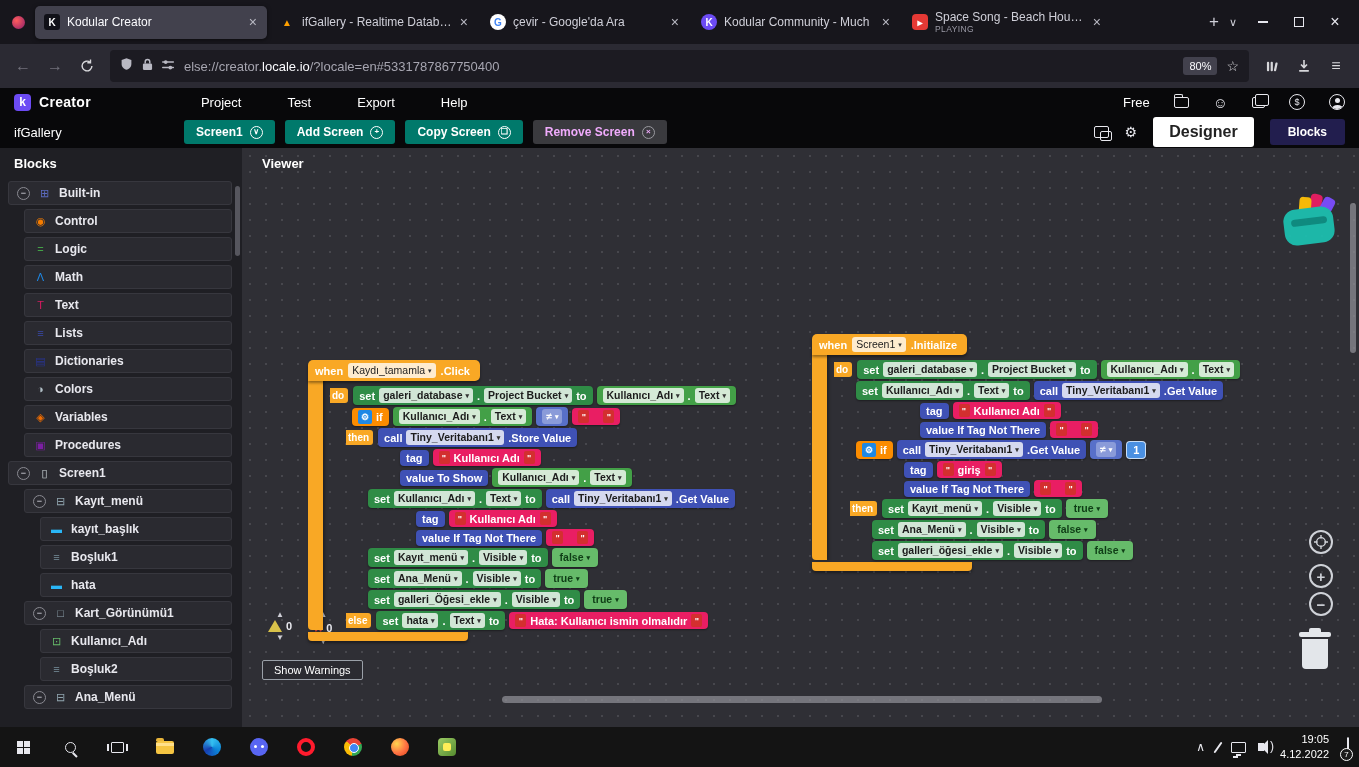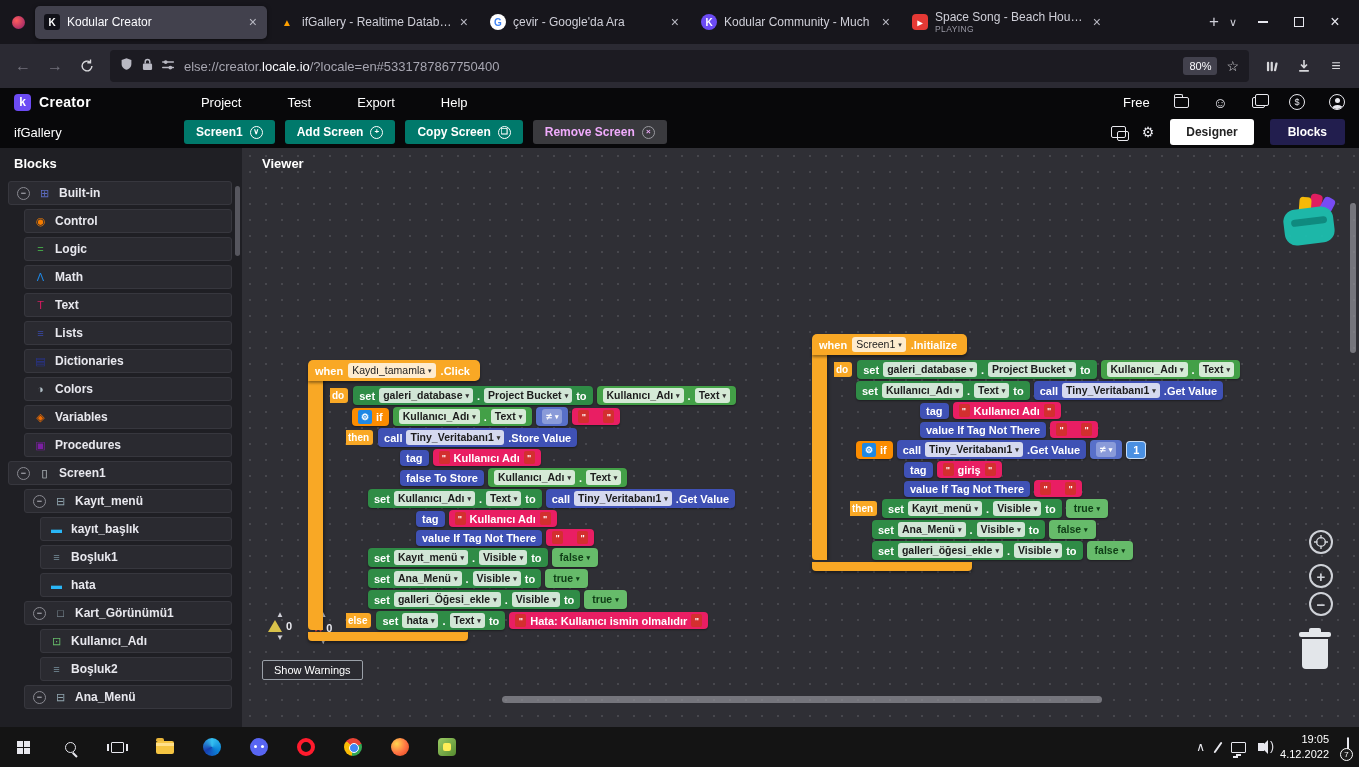--- a/index.html
+++ b/index.html
@@ -57,21 +57,21 @@
 .ktoolbar{position:absolute;top:116px;left:0;right:0;height:32px;background:#08080a;display:flex;align-items:center;padding:0 14px;gap:10px}
 .project-name{color:#fff;font-size:13px;width:160px}
 .scr-btn{background:#00796B;color:#fff;font-size:12px;font-weight:bold;padding:5px 12px;border-radius:3px;display:flex;gap:7px;align-items:center}
 .scr-btn .mini{width:13px;height:13px;border:1.3px solid #fff;border-radius:50%;display:flex;align-items:center;justify-content:center;font-size:8px;line-height:1}
 .scr-btn.disabled{background:#3a3a3e;color:#f0abfc}
 .scr-btn.disabled .mini{border-color:#9a9aa0}
 .ktool-right{margin-left:auto;display:flex;align-items:center;gap:16px}
 .i-layers{width:15px;height:12px;border:1.3px solid #e8e8ee;border-radius:2px;position:relative}
 .i-layers::before{content:"";position:absolute;right:-4px;bottom:-4px;width:10px;height:8px;border:1.3px solid #e8e8ee;border-radius:2px}
 .i-gear{font-size:14px;color:#e8e8ee;line-height:1}
-.btn-designer{background:#fff;color:#222;font-size:12px;font-weight:bold;padding:6px 16px;border-radius:3px}
+.btn-designer{background:#fff;color:#222;font-size:16px;font-weight:bold;padding:6px 16px;border-radius:3px}
 .btn-blocks{background:#221e4e;color:#fff;font-size:12px;font-weight:bold;padding:6px 18px;border-radius:3px}
 
 
 .sidebar{position:absolute;top:148px;left:0;width:242px;bottom:40px;background:#1f1f24;overflow:hidden}
 .sb-header{color:#fff;font-weight:bold;font-size:13px;padding:8px 14px 6px}
 .tree-row{display:flex;align-items:center;gap:7px;height:24px;margin:4px 10px 4px 8px;background:#2a2a30;border:1px solid #37373e;border-radius:3px;color:#e8e8ee;font-size:12px;font-weight:bold;padding:0 8px;white-space:nowrap;overflow:hidden}
 .tr-collapse{width:13px;height:13px;border:1.2px solid #8a8a92;border-radius:50%;color:#b5b5bd;font-size:9px;display:flex;align-items:center;justify-content:center;flex:none;line-height:1}
 .tr-icon{width:15px;text-align:center;font-size:11px;flex:none;font-weight:normal}
 .sb-scroll{position:absolute;right:2px;top:38px;width:5px;height:70px;background:#56565e;border-radius:3px}
 
@@ -485,21 +485,21 @@
               <span class="b-lbl">tag</span>
             </span>
             <span class="pill p-text" style="background: rgb(233, 30, 99);">
               <span class="b-q">"</span>
               <span class="b-str">Kullanıcı Adı</span>
               <span class="b-q">"</span>
             </span>
           </div>
           <div class="b-row" style="margin-left: 70px;">
             <span class="pill p-arg" style="background: rgb(63, 81, 181);">
-              <span class="b-lbl">false To Store</span>
+              <span class="b-lbl">value To Show</span>
             </span>
             <span class="pill p-get" style="background: rgb(67, 160, 71);">
               <span class="b-dd">Kullanıcı_Adı</span>
               <span class="b-lbl">.</span>
               <span class="b-dd">Text</span>
             </span>
           </div>
           <div class="b-row" style="margin-left: 38px;">
             <span class="pill p-set" style="background: rgb(47, 140, 70);">
               <span class="b-lbl">set</span>

